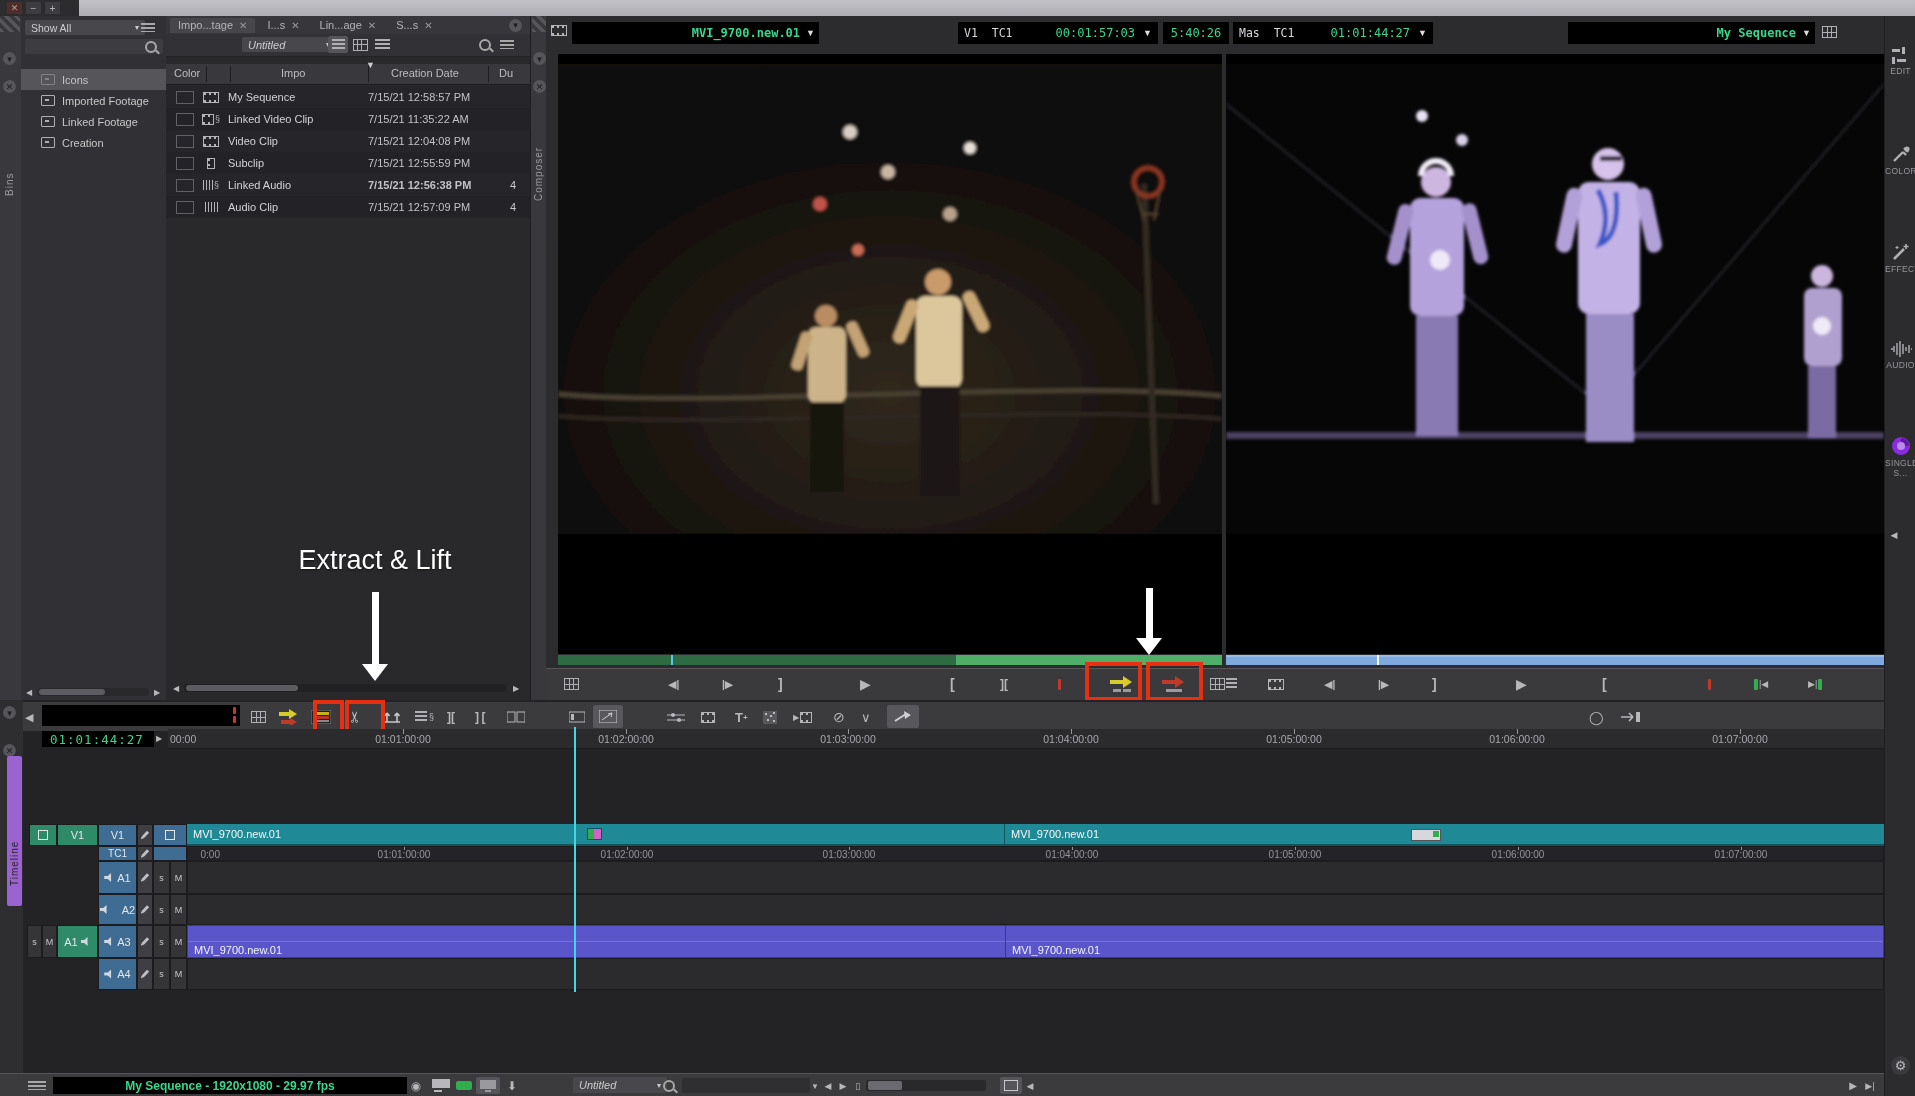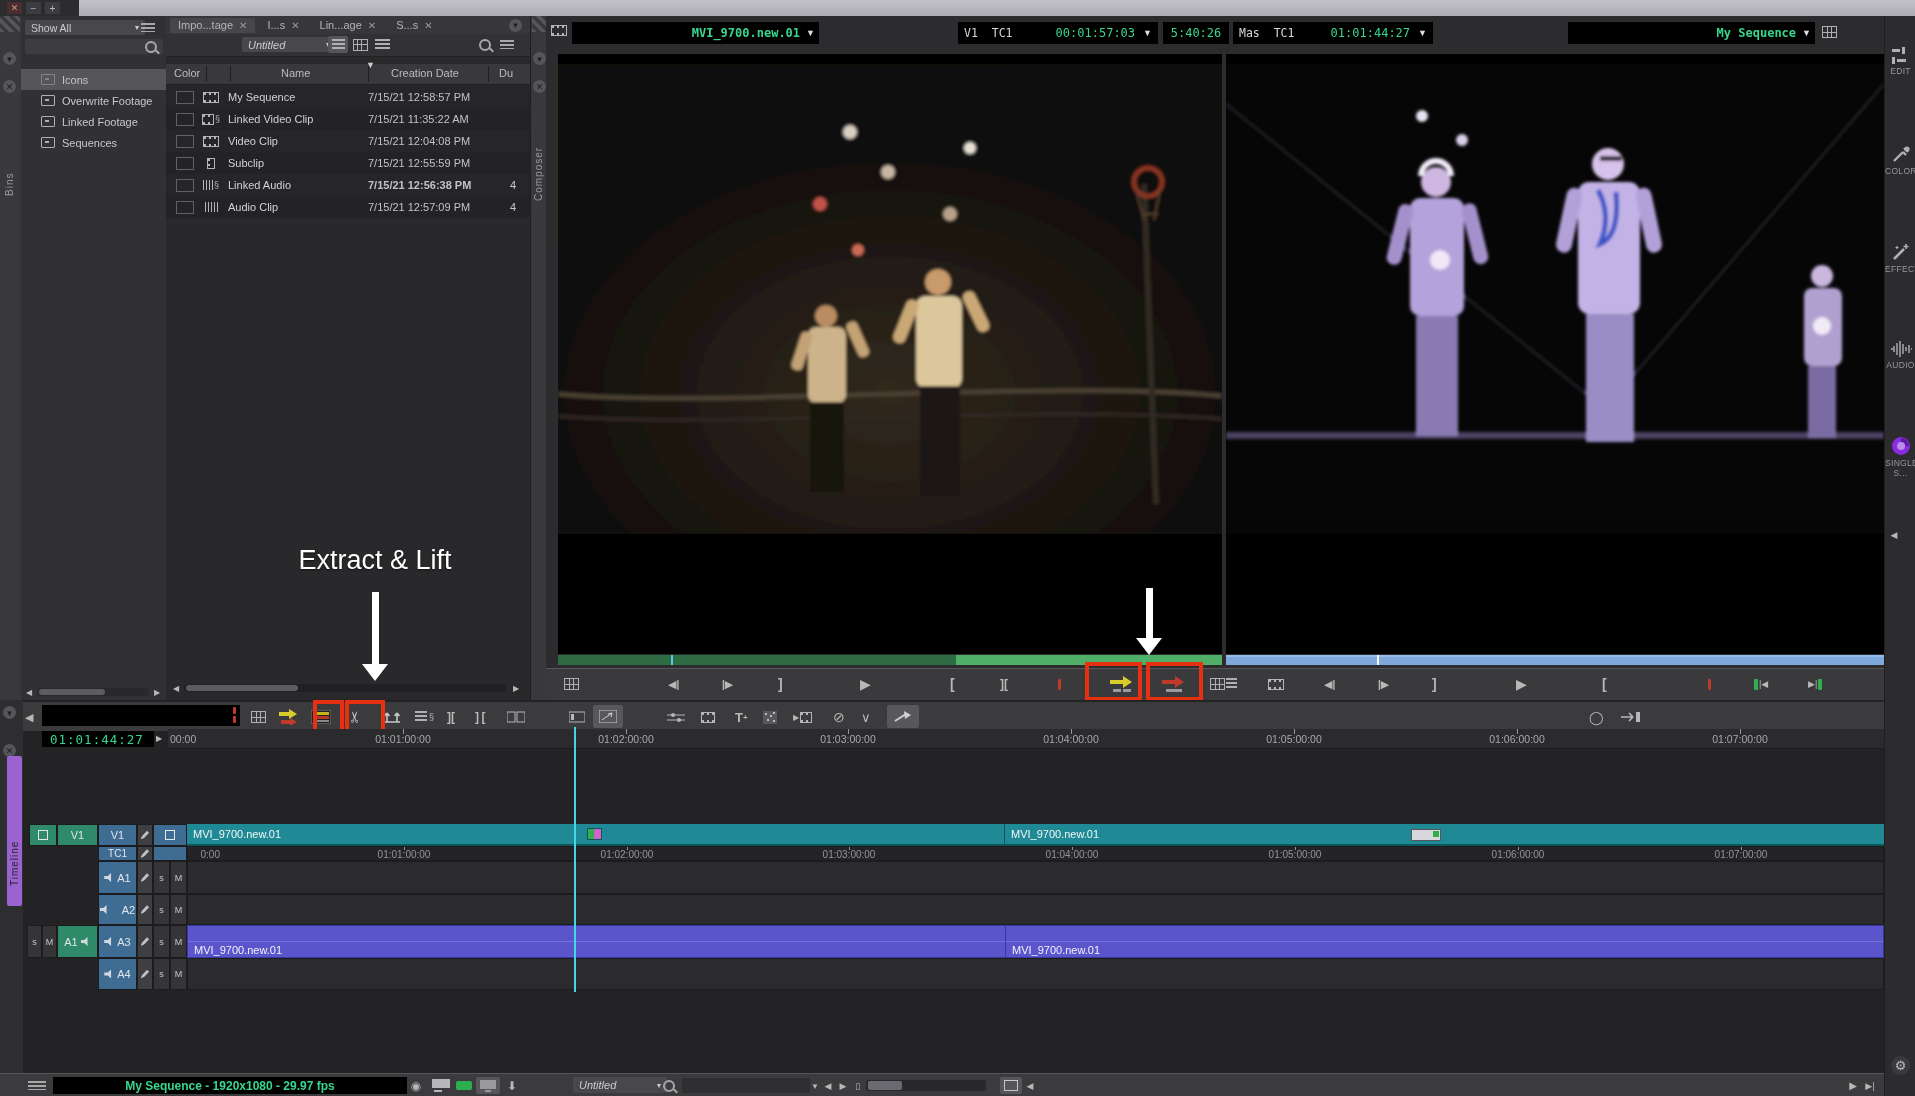--- a/index.html
+++ b/index.html
@@ -86,29 +86,29 @@
     <div class="ab hamb" style="left:120px;top:7px;"></div>
     <div class="ab flex" style="left:4px;top:23px;width:138px;height:15px;background:#3d3d41;border-radius:2px;justify-content:flex-end;padding-right:6px;box-sizing:border-box;">
       <span class="mag"></span>
     </div>
     <div class="ab flex" style="left:0;top:53px;width:145px;height:21px;background:#55555a;gap:7px;padding-left:20px;box-sizing:border-box;">
       <span class="drawer" style="opacity:.5;"></span>
       <span style="color:#c4c4c8;">Icons</span>
     </div>
     <div class="ab flex" style="left:0;top:74px;width:145px;height:21px;gap:7px;padding-left:20px;box-sizing:border-box;">
       <span class="drawer"></span>
-      <span>Overwrite Footage</span>
+      <span>Imported Footage</span>
     </div>
     <div class="ab flex" style="left:0;top:95px;width:145px;height:21px;gap:7px;padding-left:20px;box-sizing:border-box;">
       <span class="drawer"></span>
       <span>Linked Footage</span>
     </div>
     <div class="ab flex" style="left:0;top:116px;width:145px;height:21px;gap:7px;padding-left:20px;box-sizing:border-box;">
       <span class="drawer"></span>
-      <span>Sequences</span>
+      <span>Creation</span>
     </div>
 
     <div class="ab btn" style="left:2px;top:670px;width:12px;height:12px;font-size:8px;">◀</div>
     <div class="ab" style="left:16px;top:672px;width:112px;height:8px;background:#29292c;border-radius:4px;">
       <div style="position:absolute;left:2px;top:1px;width:66px;height:6px;background:#5c5c61;border-radius:3px;"></div>
     </div>
     <div class="ab btn" style="left:130px;top:670px;width:12px;height:12px;font-size:8px;">▶</div>
   </div>
 
   <div class="ab" style="left:166px;top:16px;width:364px;height:684px;background:#29292c;">
@@ -150,21 +150,21 @@
       <div class="ab cen" style="left:310px;top:2px;width:18px;height:17px;">
           <span class="mag"></span>
         </div>
       <div class="ab cen" style="left:332px;top:2px;width:18px;height:17px;">
           <span class="hamb"></span>
         </div>
     </div>
 
     <div class="ab" style="left:0;top:48px;width:364px;height:20px;background:#39393d;border-bottom:1px solid #1e1e20;">
       <span class="ab colhead" style="left:8px;top:3px;">Color</span>
-      <span class="ab colhead" style="left:115px;top:3px;">Name</span>
+      <span class="ab colhead" style="left:115px;top:3px;">Impo</span>
       <span class="ab colhead" style="left:225px;top:3px;">Creation Date</span>
       <span class="ab colhead" style="left:333px;top:3px;">Du</span>
       <span class="ab" style="left:200px;top:-4px;color:#ccc;font-size:9px;">▼</span>
       <span class="sep" style="left:40px;top:2px;width:1px;height:16px;"></span>
       <span class="sep" style="left:64px;top:2px;width:1px;height:16px;"></span>
       <span class="sep" style="left:202px;top:2px;width:1px;height:16px;"></span>
       <span class="sep" style="left:322px;top:2px;width:1px;height:16px;"></span>
     </div>
 
     <div class="ab flex" style="left:0;top:70px;width:364px;height:22px;background:#26262a;">

